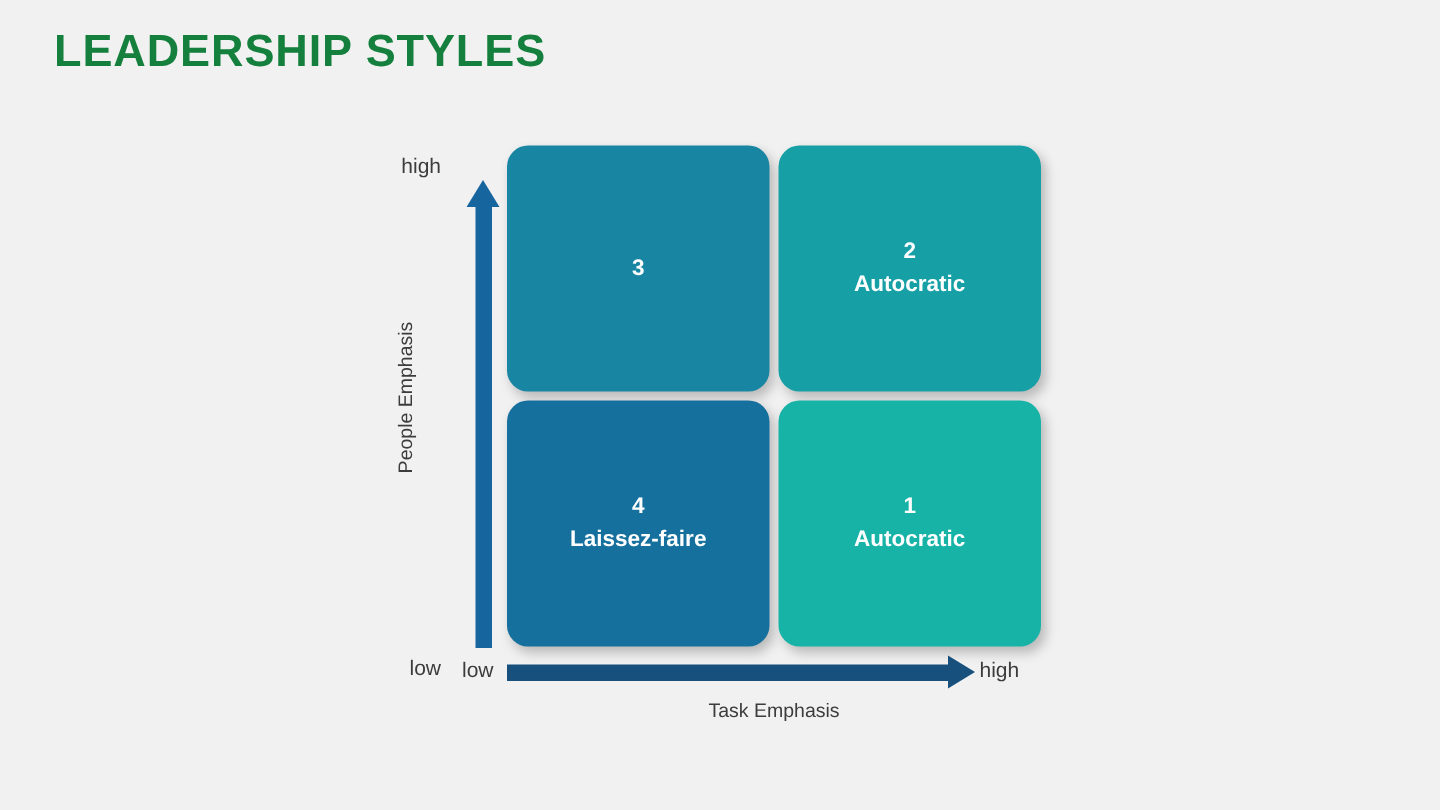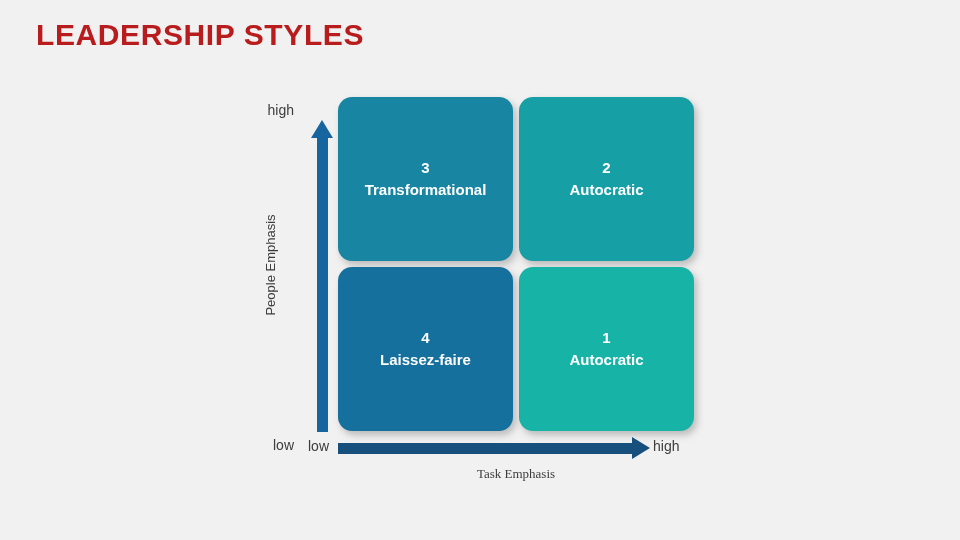--- a/index.html
+++ b/index.html
@@ -16,21 +16,21 @@
   }
 
   
   #slide-title {
     position: absolute;
     left: 36px;
     top: 18px;
     font-size: 30px;
     font-weight: bold;
     letter-spacing: 0.6px;
-    color: #b91c1c;
+    color: #15803d;
     white-space: nowrap;
   }
 
   
   #matrix {
     position: absolute;
     left: 338px;
     top: 97px;
     width: 356px;
     height: 334px;
@@ -162,41 +162,39 @@
     white-space: nowrap;
   }
   #x-axis-title {
     position: absolute;
     left: 516px;
     top: 466px;
     font-size: 13px;
     color: #3c3c3c;
     transform: translateX(-50%);
     white-space: nowrap;
-    font-family: Liberation Serif, serif;
   }
 </style>
 </head>
 <body>
 
 <div id="slide-title">LEADERSHIP STYLES</div>
 
 <div id="y-axis-high-label">high</div>
 <div id="y-axis-arrow">
   <div class="head"></div>
   <div class="shaft"></div>
 </div>
 <div id="y-axis-low-label">low</div>
 <div id="y-axis-title">People Emphasis</div>
 
 <div id="matrix">
 
   <div class="quadrant" id="quadrant-transformational" style="background:#1886a2;">
     <div class="q-number">3</div>
-    <div class="q-label">Transformational</div>
   </div>
 
   <div class="quadrant" id="quadrant-democratic" style="background:#16a0a6;">
     <div class="q-number">2</div>
     <div class="q-label">Autocratic</div>
   </div>
 
   <div class="quadrant" id="quadrant-laissez-faire" style="background:#16709e;">
     <div class="q-number">4</div>
     <div class="q-label">Laissez-faire</div>

